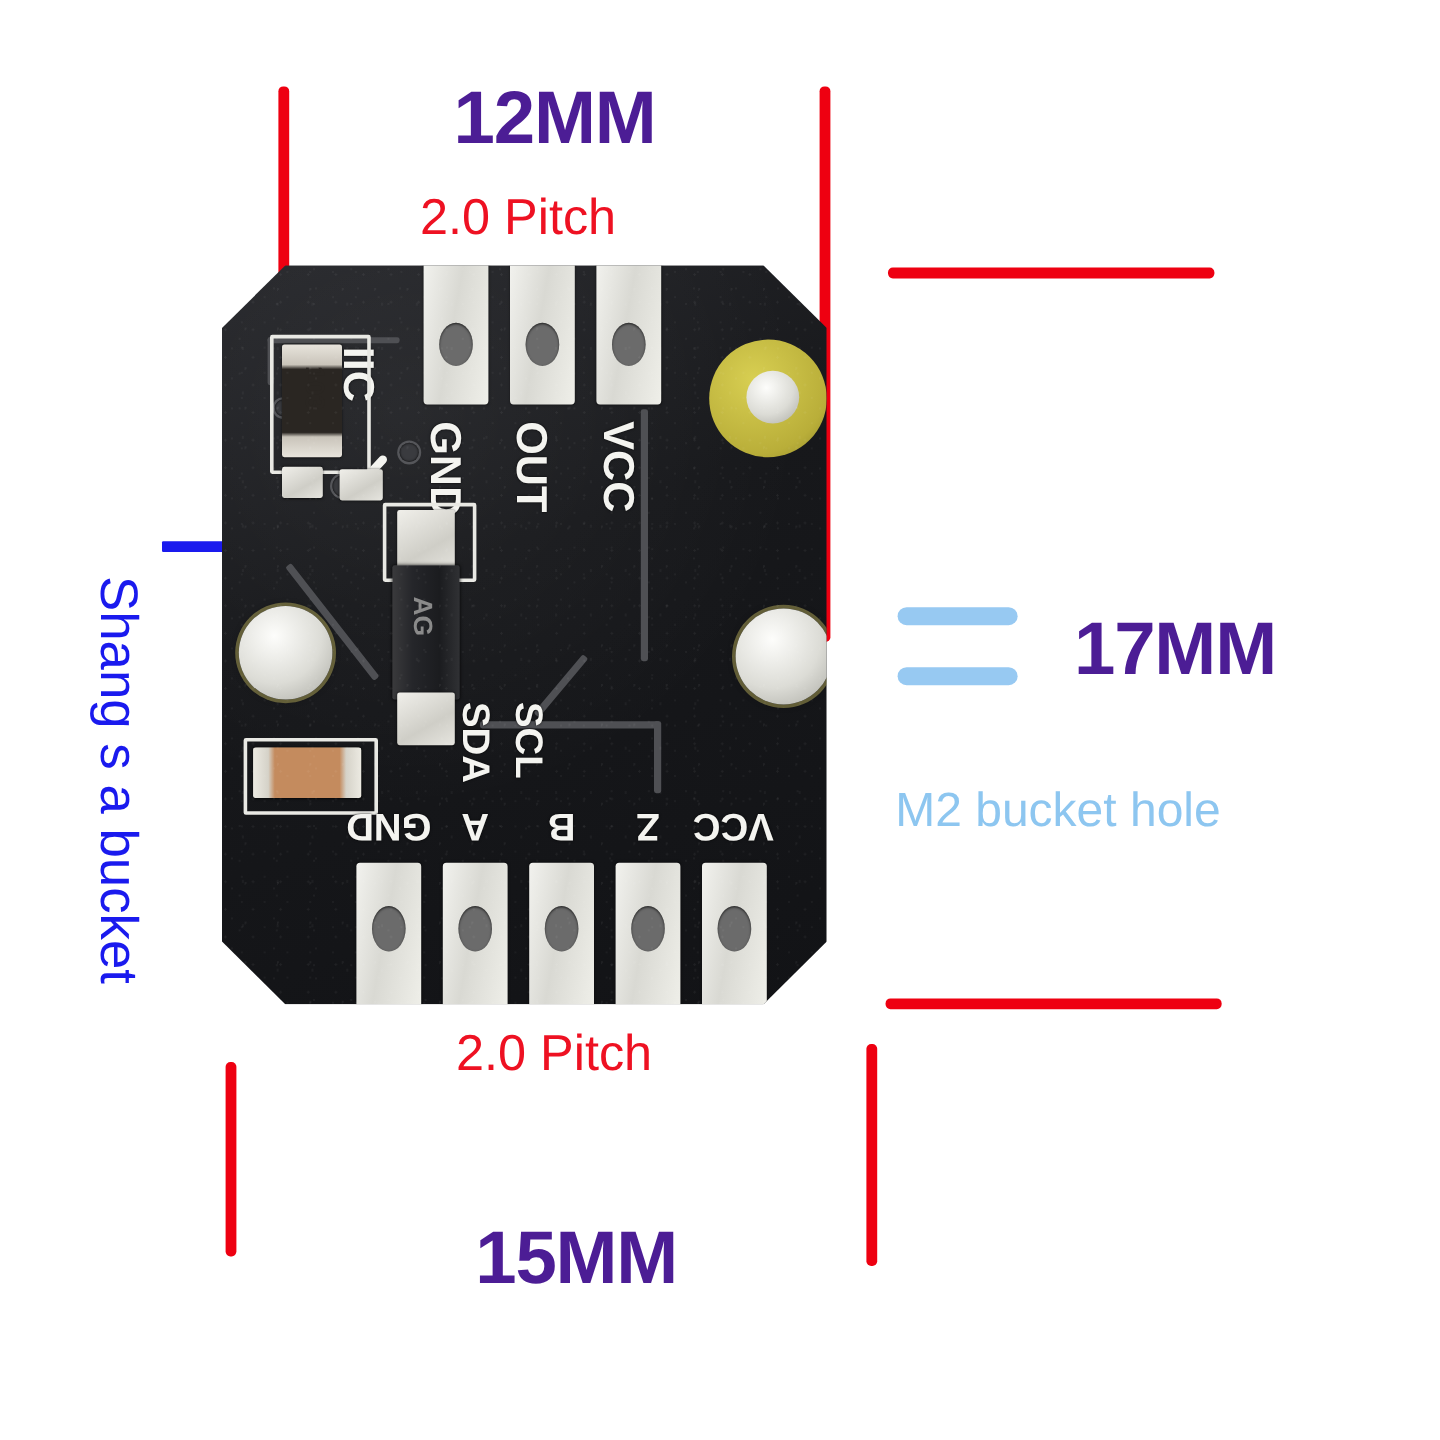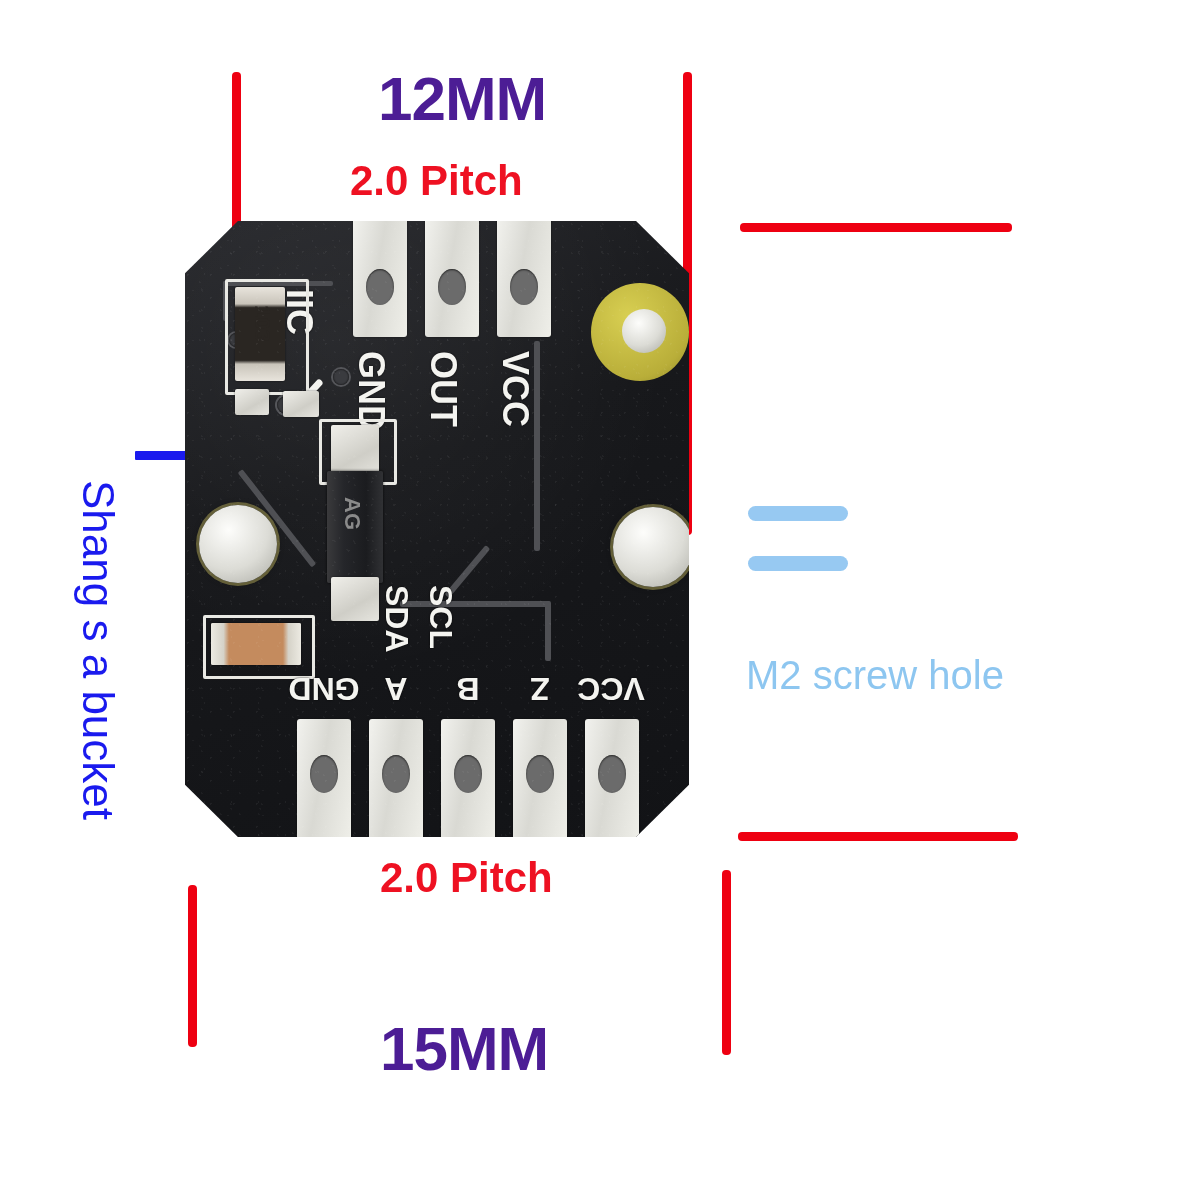--- a/index.html
+++ b/index.html
@@ -23,21 +23,21 @@
     line-height: 1;
   }
   .dim-big {
     font-size: 62px;
     font-weight: 700;
     color: #4c1d95;
     letter-spacing: -1px;
   }
   .dim-small {
     font-size: 42px;
-    font-weight: 700;
+    font-weight: 400;
     color: #ee1122;
   }
   .blue-label {
     font-size: 44px;
     font-weight: 400;
     color: #1a1aee;
   }
   .lblue-label {
     font-size: 40px;
     font-weight: 400;
@@ -194,26 +194,27 @@
 
   <div class="rule-blue" style="left:135px; top:451px; width:143px;"></div>
 
   <div class="bar-lblue" style="left:748px; top:506px; width:100px;"></div>
   <div class="bar-lblue" style="left:748px; top:556px; width:100px;"></div>
 
   <div class="ann dim-big" style="left:378px; top:68px;">12MM</div>
 
   <div class="ann dim-small" style="left:350px; top:160px;">2.0 Pitch</div>
 
-
-  <div class="ann lblue-label" style="left:746px; top:655px;">M2 screw hole</div>
+  <div class="ann dim-big" style="left:895px; top:511px;">17MM</div>
+
+  <div class="ann lblue-label" style="left:746px; top:655px;">M2 bucket hole</div>
 
   <div class="ann dim-small" style="left:380px; top:857px;">2.0 Pitch</div>
 
-  <div class="ann dim-big" style="left:380px; top:1018px;">15MM</div>
+  <div class="ann dim-big" style="left:396px; top:1018px;">15MM</div>
 
   <div class="ann blue-label" style="left:120px; top:480px; transform: rotate(90deg); transform-origin: 0 0;">Shang s a bucket</div>
 
   <div id="board">
 
     <div class="trace" style="left:349px; top:120px; width:6px; height:210px;"></div>
     <div class="trace" style="left:300px; top:326px; width:6px; height:64px; transform:rotate(40deg); transform-origin:50% 0;"></div>
     <div class="trace" style="left:215px; top:380px; width:150px; height:6px;"></div>
     <div class="trace" style="left:360px; top:380px; width:6px; height:60px;"></div>
     <div class="trace" style="left:52px; top:250px; width:6px; height:120px; transform:rotate(-38deg); transform-origin:50% 0;"></div>

